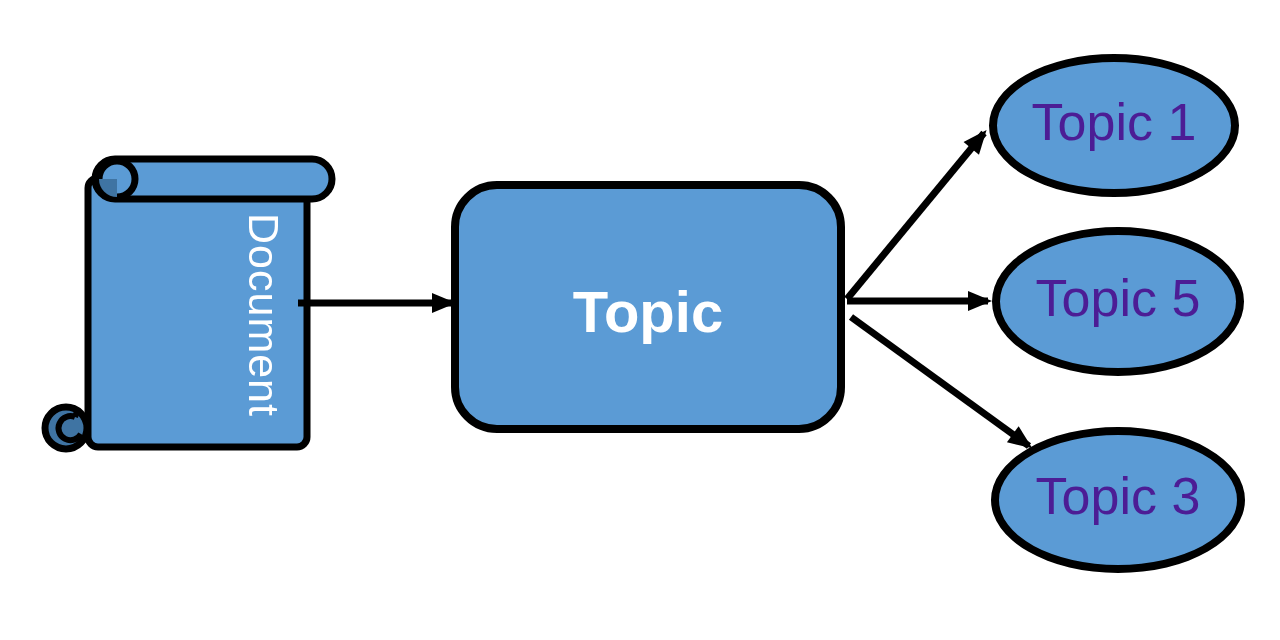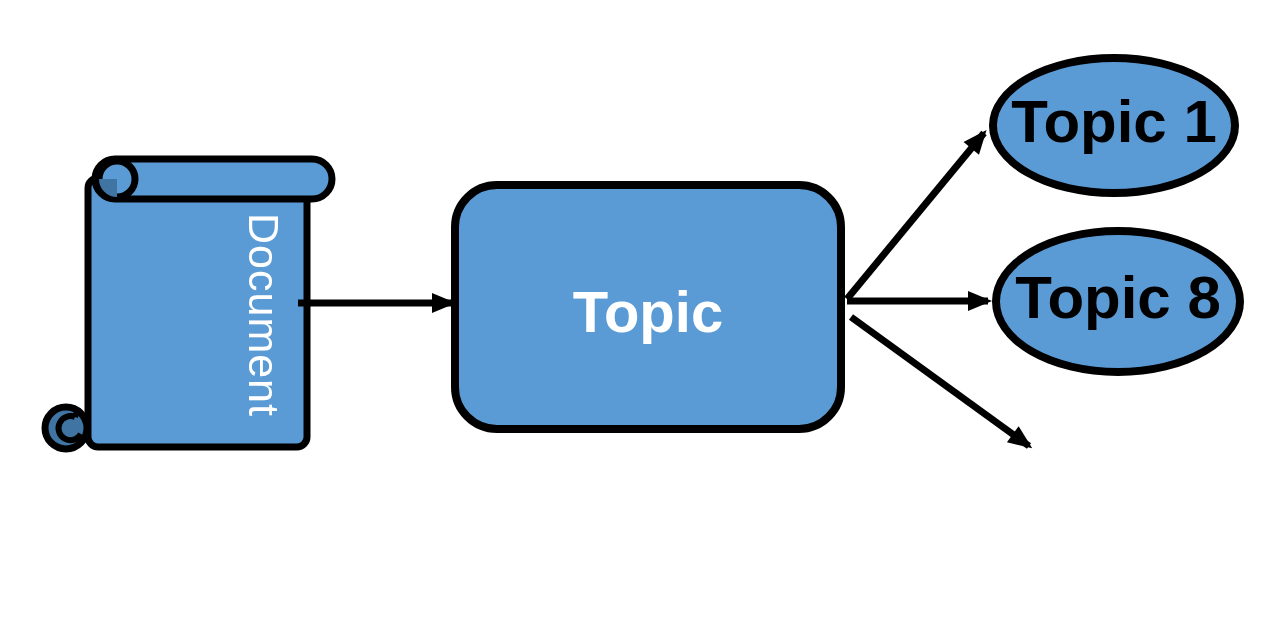--- a/index.html
+++ b/index.html
@@ -60,23 +60,23 @@
     position: absolute;
     box-sizing: border-box;
     background: #5b9bd5;
     border: 8px solid #000000;
     border-radius: 50%;
     display: flex;
     align-items: center;
     justify-content: center;
   }
   .topic-ellipse .t-label {
-    color: #000000;
-    font-weight: 700;
-    font-size: 60px;
+    color: #4c1d95;
+    font-weight: 400;
+    font-size: 52px;
     line-height: 1;
     user-select: none;
     transform: translateY(-4px);
   }
   .topic-1 { left: 989px; top: 54px;  width: 250px; height: 143px; }
   .topic-2 { left: 992px; top: 227px; width: 252px; height: 149px; }
   .topic-3 { left: 991px; top: 427px; width: 254px; height: 146px; }
 </style>
 </head>
 <body>
@@ -115,16 +115,19 @@
   <div class="doc-label">Document</div>
 
   <div class="modeller-box">
     <div class="line">Topic</div>
   </div>
 
   <div class="topic-ellipse topic-1">
     <span class="t-label">Topic 1</span>
   </div>
   <div class="topic-ellipse topic-2">
-    <span class="t-label">Topic 8</span>
+    <span class="t-label">Topic 5</span>
+  </div>
+  <div class="topic-ellipse topic-3">
+    <span class="t-label">Topic 3</span>
   </div>
 
 </div>
 
 </body></html>

